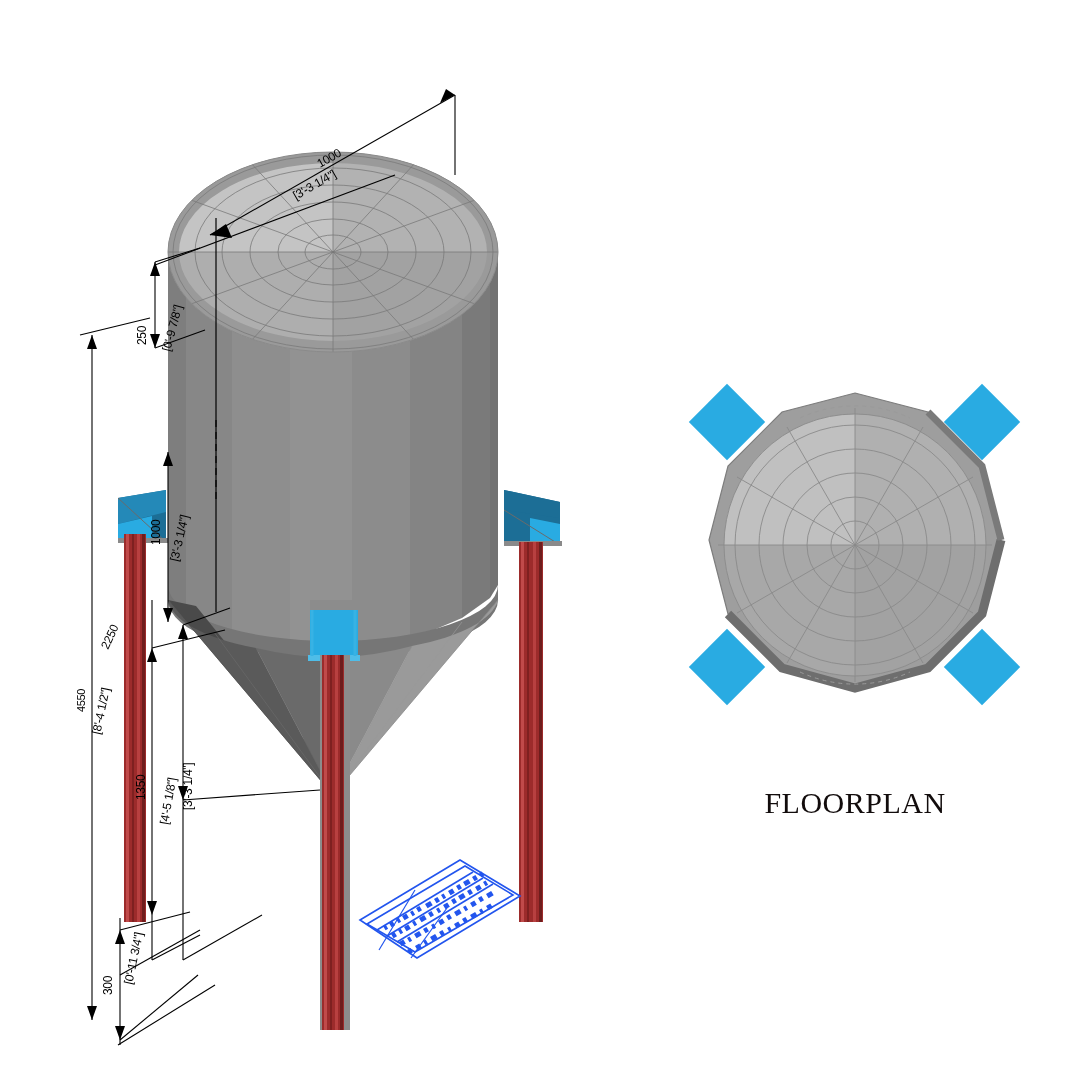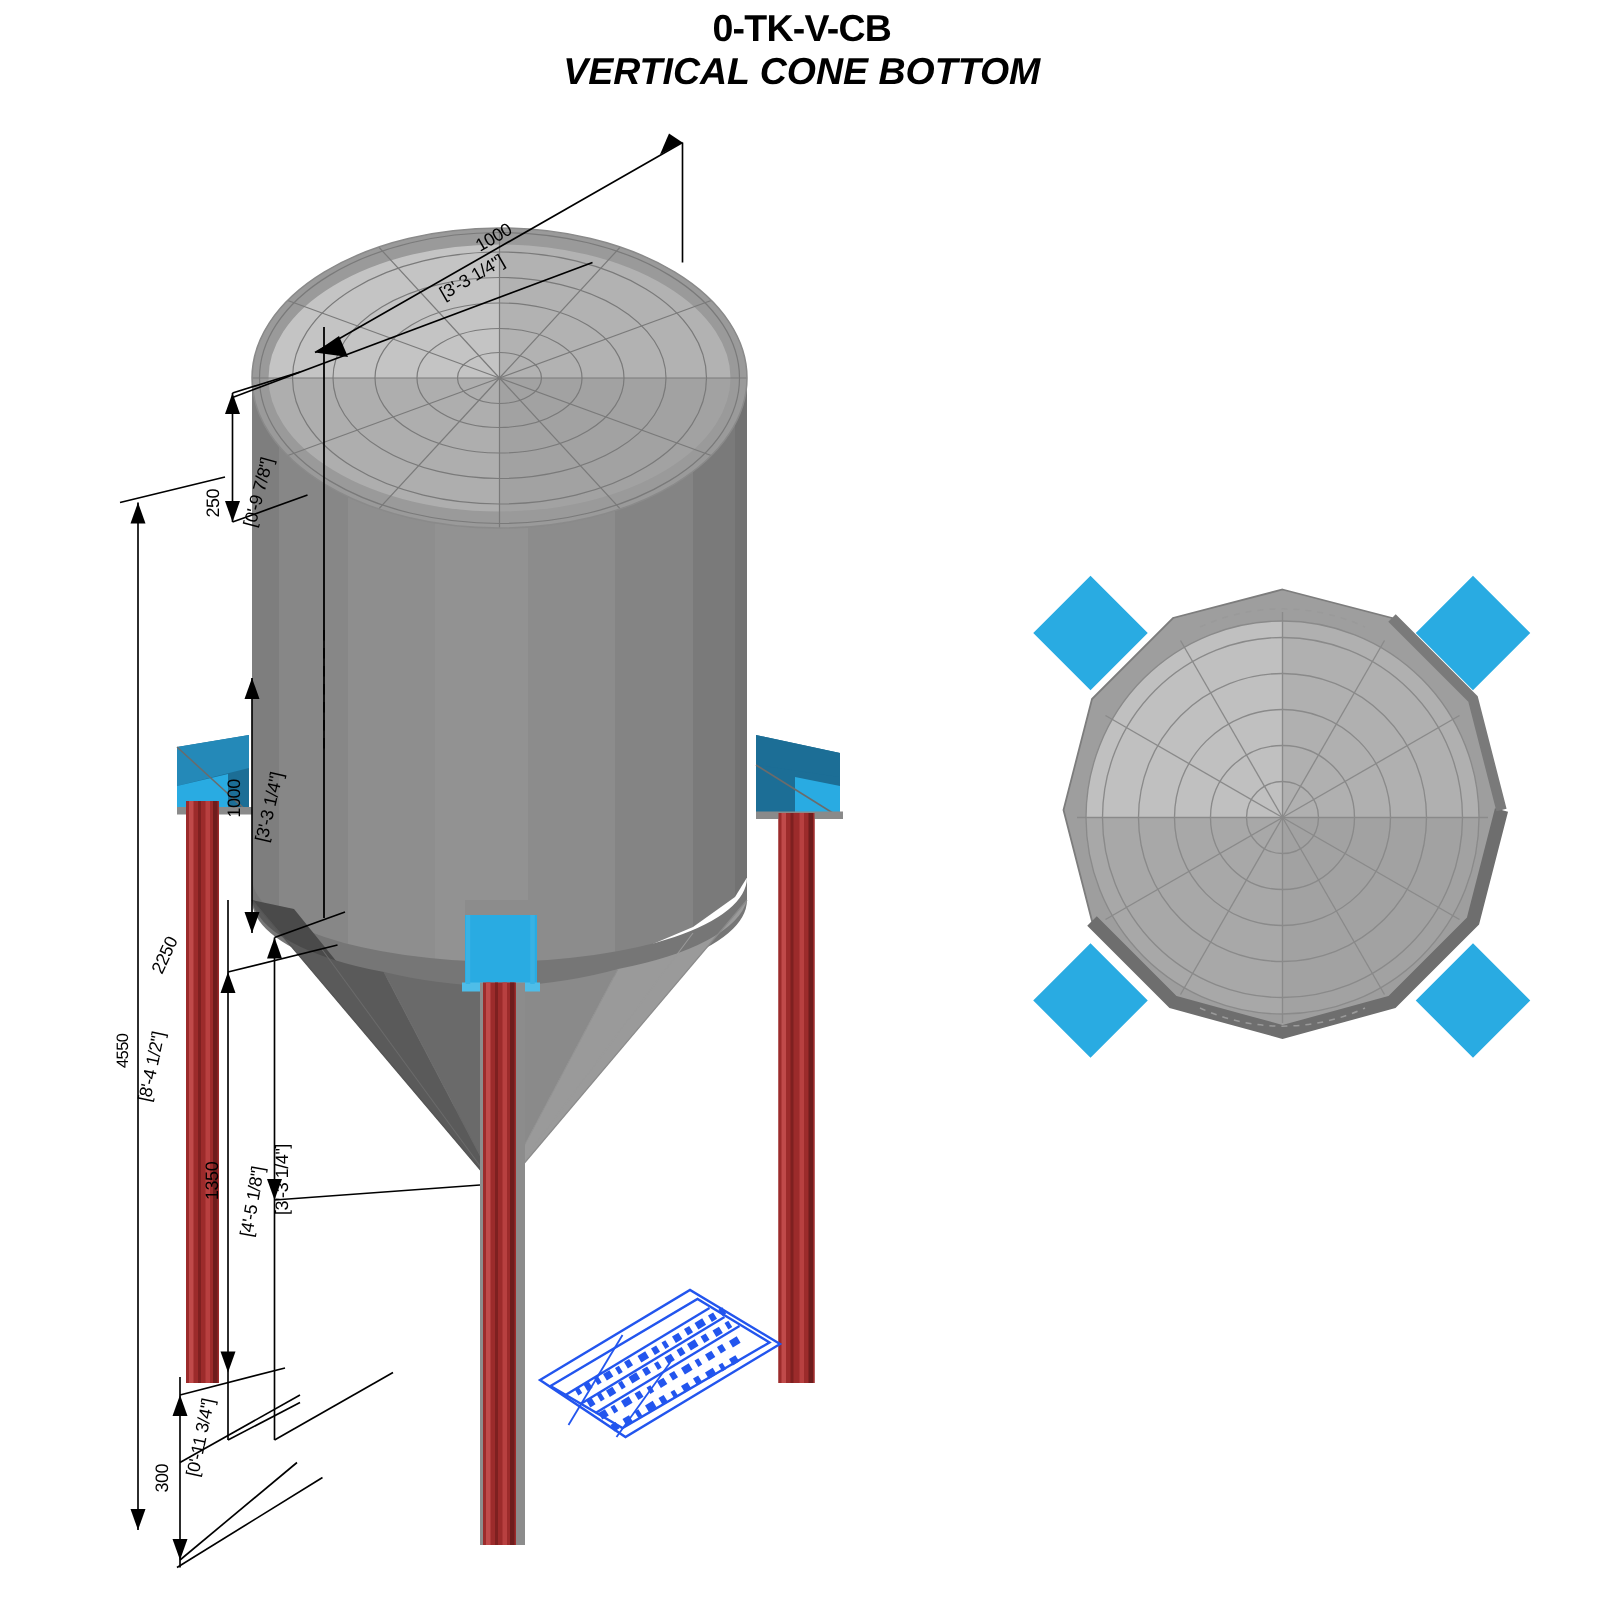--- a/index.html
+++ b/index.html
@@ -75,24 +75,20 @@
     font-size: 11px;
     fill: #000000;
     letter-spacing: -0.4px;
   }
 </style>
 </head>
 <body>
 
 <div id="sheet">
 
-  <div class="title-block">
-    <div class="title-main">0-TK-V-CB</div>
-    <div class="title-sub">VERTICAL CONE BOTTOM</div>
-  </div>
 
   <svg class="layer" viewBox="0 0 1069 1075">
 
     <defs>
       <clipPath id="domeClip">
         <path d="M 168 250 A 165 100 0 0 1 498 250 L 498 272 A 165 105 0 0 0 168 272 Z"></path>
       </clipPath>
       <clipPath id="domeFull">
         <ellipse cx="333" cy="252" rx="165" ry="100"></ellipse>
       </clipPath>
@@ -426,14 +422,15 @@
       </g>
 
       <path d="M 1001 540 L 982 614 L 928 668 L 855 688 L 782 668 L 728 614" fill="none" stroke="#6e6e6e" stroke-width="9"></path>
       <path d="M 928 412 L 982 466 L 1001 540" fill="none" stroke="#7a7a7a" stroke-width="7"></path>
 
       <path d="M 800 418 A 131 131 0 0 1 910 418" fill="none" stroke="#9a9a9a" stroke-width="1" stroke-dasharray="4 4"></path>
       <path d="M 800 672 A 131 131 0 0 0 910 672" fill="none" stroke="#9a9a9a" stroke-width="1" stroke-dasharray="4 4"></path>
     </g>
   </svg>
 
+  <div class="floorplan-label">FLOORPLAN</div>
 
 </div>
 
 </body></html>

